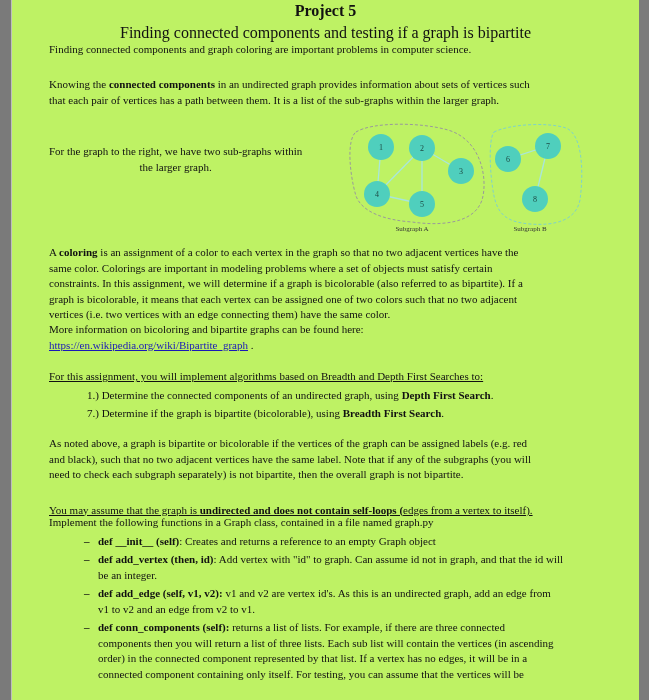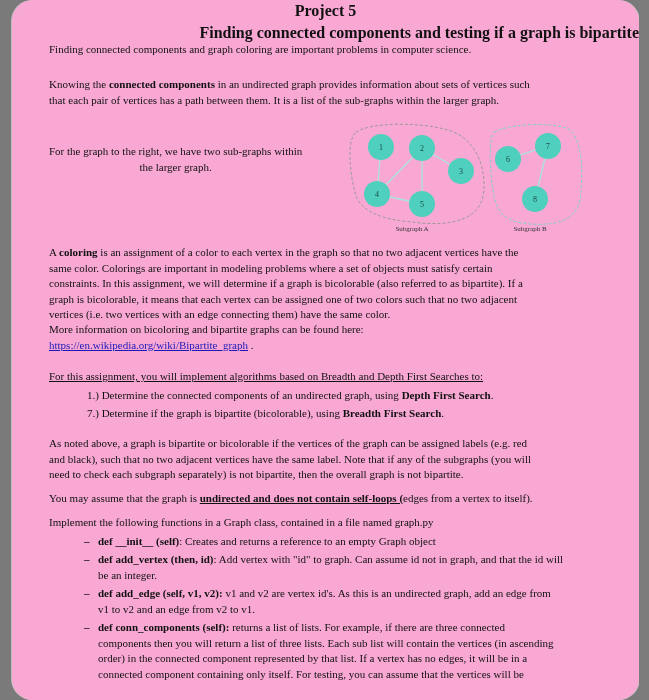--- a/index.html
+++ b/index.html
@@ -5,36 +5,35 @@
   html, body { margin: 0; padding: 0; }
   body {
     width: 649px; height: 700px; overflow: hidden;
     background: #7a7a7a;
     font-family: "Liberation Serif", "DejaVu Serif", serif;
     color: #111;
     position: relative;
   }
   .page {
     position: absolute; left: 12px; top: 0; width: 627px; height: 700px;
-    background: #f9a8d4;
+    background: #bef264;
     box-shadow: 1px 0 0 #bdbdbd, -1px 0 0 #bdbdbd;
-    border-radius: 21px;
   }
   .right-edge {
     position: absolute; left: 639px; top: 0; width: 10px; height: 700px;
     background: #7b7b7b;
   }
   .abs { position: absolute; }
   .title {
     left: 0; width: 627px; text-align: center; top: 2px;
     font-weight: bold; font-size: 16px;
   }
   .subtitle {
-    left: 0; width: 627px; text-align: right; top: 24px;
-    font-weight: bold; font-size: 16px;
+    left: 0; width: 627px; text-align: center; top: 24px;
+    font-weight: normal; font-size: 16px;
   }
   .p { font-size: 11px; line-height: 15.5px; white-space: nowrap; }
   .link { color: #1a1ab8; text-decoration: underline; }
   .u { text-decoration: underline; }
   .b { font-weight: bold; }
   .bullet-dash { position: absolute; left: -14px; font-weight: bold; }
   svg text { font-family: "Liberation Serif", "DejaVu Serif", serif; }
 </style>
 </head>
 <body>
@@ -122,21 +121,21 @@
   <div class="abs p" style="left:37px; top:369px;">
     <div class="u">For this assignment, you will implement algorithms based on Breadth and Depth First Searches to:</div>
     <div style="margin-left:38px; margin-top:3px;"><span>1.) Determine the connected components of an undirected graph, using </span><span class="b">Depth First Search</span><span>.</span></div>
     <div style="margin-left:38px; margin-top:3px;"><span>7.) Determine if the graph is bipartite (bicolorable), using </span><span class="b">Breadth First Search</span><span>.</span></div>
   </div>
 
   <div class="abs p" style="left:37px; top:436px;">
     <div>As noted above, a graph is bipartite or bicolorable if the vertices of the graph can be assigned labels (e.g. red</div>
     <div>and black), such that no two adjacent vertices have the same label. Note that if any of the subgraphs (you will</div>
     <div>need to check each subgraph separately) is not bipartite, then the overall graph is not bipartite.</div>
-    <div style="margin-top:8px;"><span>You may assume that the graph is </span><span class="b u">undirected and does not contain self-loops (</span><span>edges from a vertex to itself).</span></div>
+    <div style="margin-top:20px;text-decoration:underline;"><span>You may assume that the graph is </span><span class="b u">undirected and does not contain self-loops (</span><span>edges from a vertex to itself).</span></div>
   </div>
 
   <div class="abs p" style="left:37px; top:515px;">
     <div>Implement the following functions in a Graph class, contained in a file named graph.py</div>
     <div id="functions-list" style="margin-left:49px;">
         <div style="position: relative; margin-top: 3px;">
           <span class="bullet-dash">–</span>
           <div><span class="b">def  __init__ (self)</span><span>: Creates and returns a reference to an empty Graph object</span></div>
         </div>
         <div style="position: relative; margin-top: 3px;">

